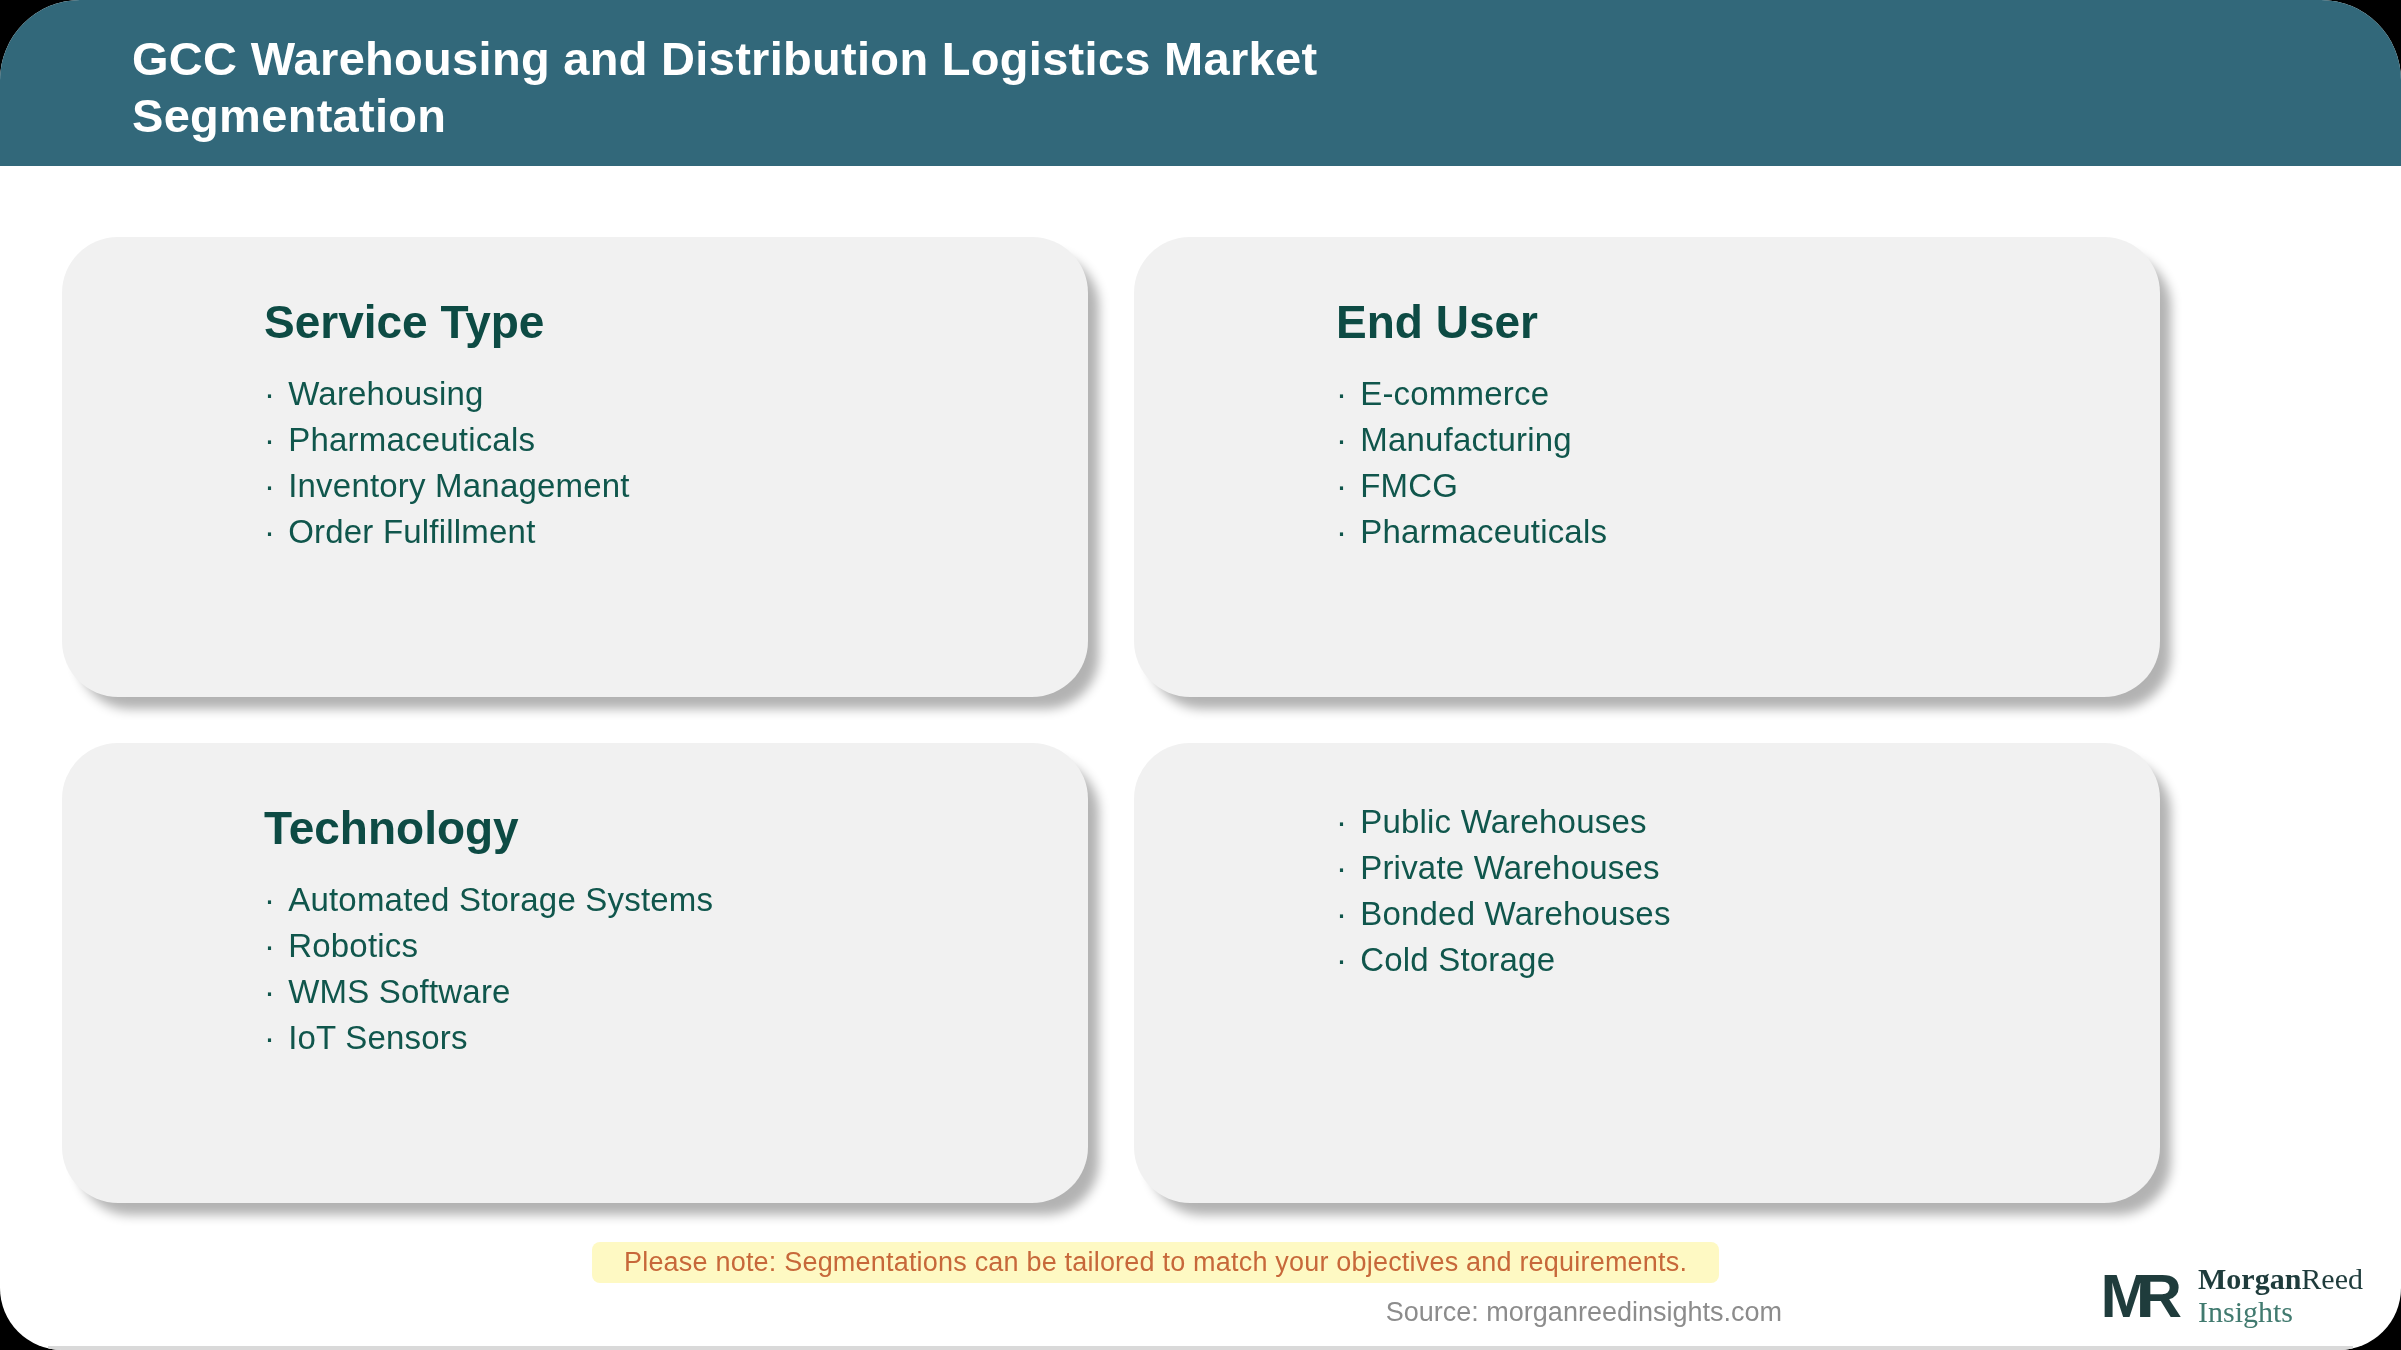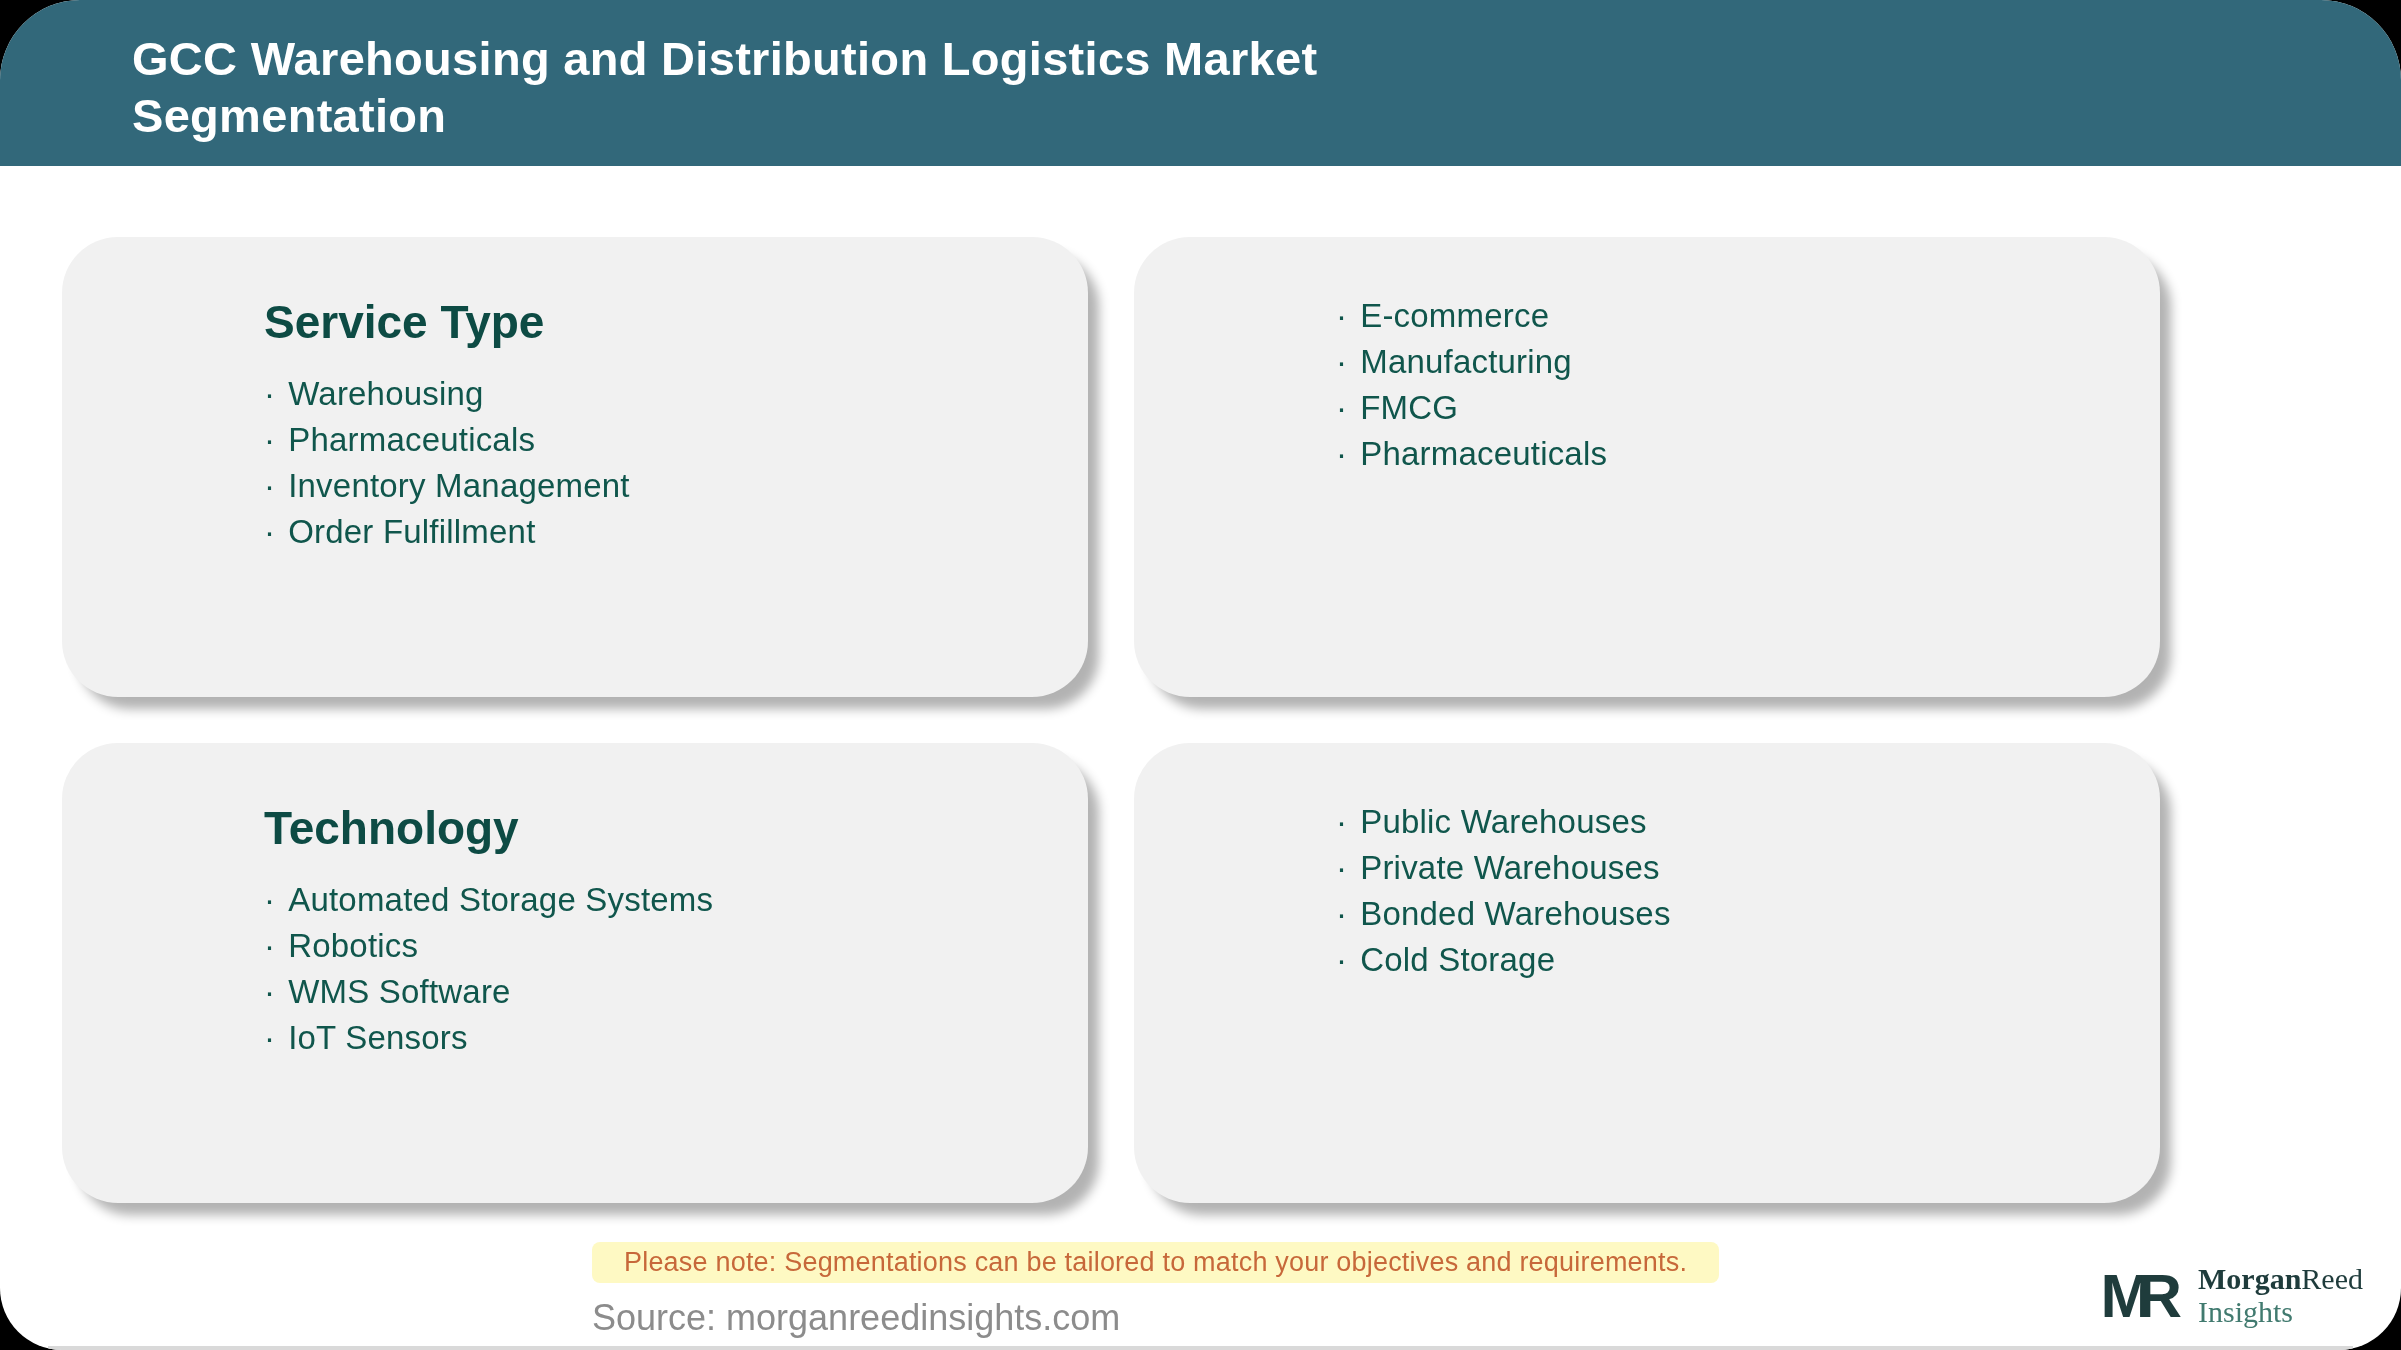--- a/index.html
+++ b/index.html
@@ -42,22 +42,22 @@
     display:flex;align-items:baseline;height:46px;
     font-size:33px;color:#10564C;letter-spacing:.2px;
   }
   .dot{margin-right:13px;color:#10564C;}
   .note{
     position:absolute;left:592px;top:1242px;height:41px;
     background:#fef9c3;border-radius:8px;display:flex;align-items:center;
     padding:0 32px;font-size:27px;color:#C7683A;letter-spacing:.2px;text-align:right;
   }
   .source{
-    position:absolute;top:1297px;left:592px;width:1190px;text-align:left;
-    font-size:36px;color:#8C8C8C;
+    position:absolute;top:1297px;left:592px;width:1190px;text-align:right;
+    font-size:27px;color:#8C8C8C;
   }
   .logo{
     position:absolute;right:38px;bottom:22px;
     display:flex;align-items:center;gap:16px;
   }
   .monogram{
     font-weight:900;font-size:62px;line-height:1;color:#1F3C3C;
     display:flex;
   }
   .monogram span + span{margin-left:-15px;}
@@ -100,20 +100,21 @@
               <span>Inventory Management</span>
             </li>
           <li>
               <span class="dot">·</span>
               <span>Order Fulfillment</span>
             </li>
         </ul>
       </section>
 
       <section class="card">
+        <h2>End User</h2>
         <ul>
           <li>
               <span class="dot">·</span>
               <span>E-commerce</span>
             </li>
           <li>
               <span class="dot">·</span>
               <span>Manufacturing</span>
             </li>
           <li>

